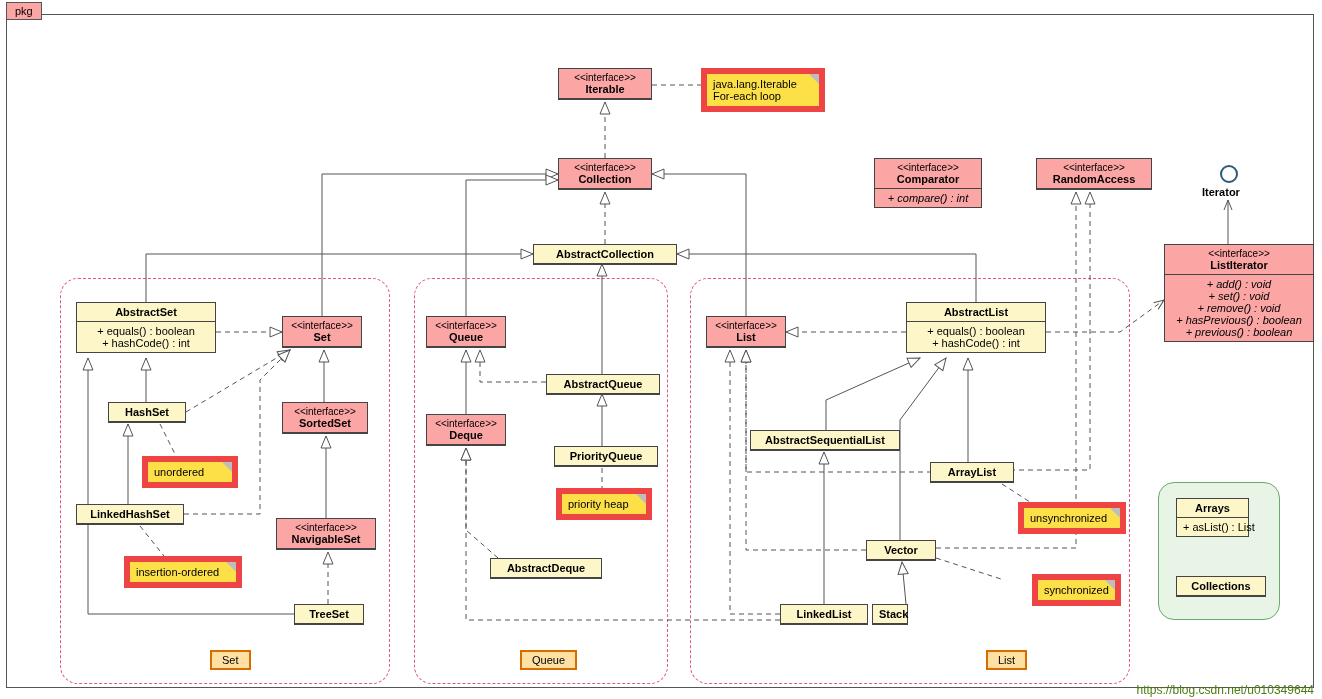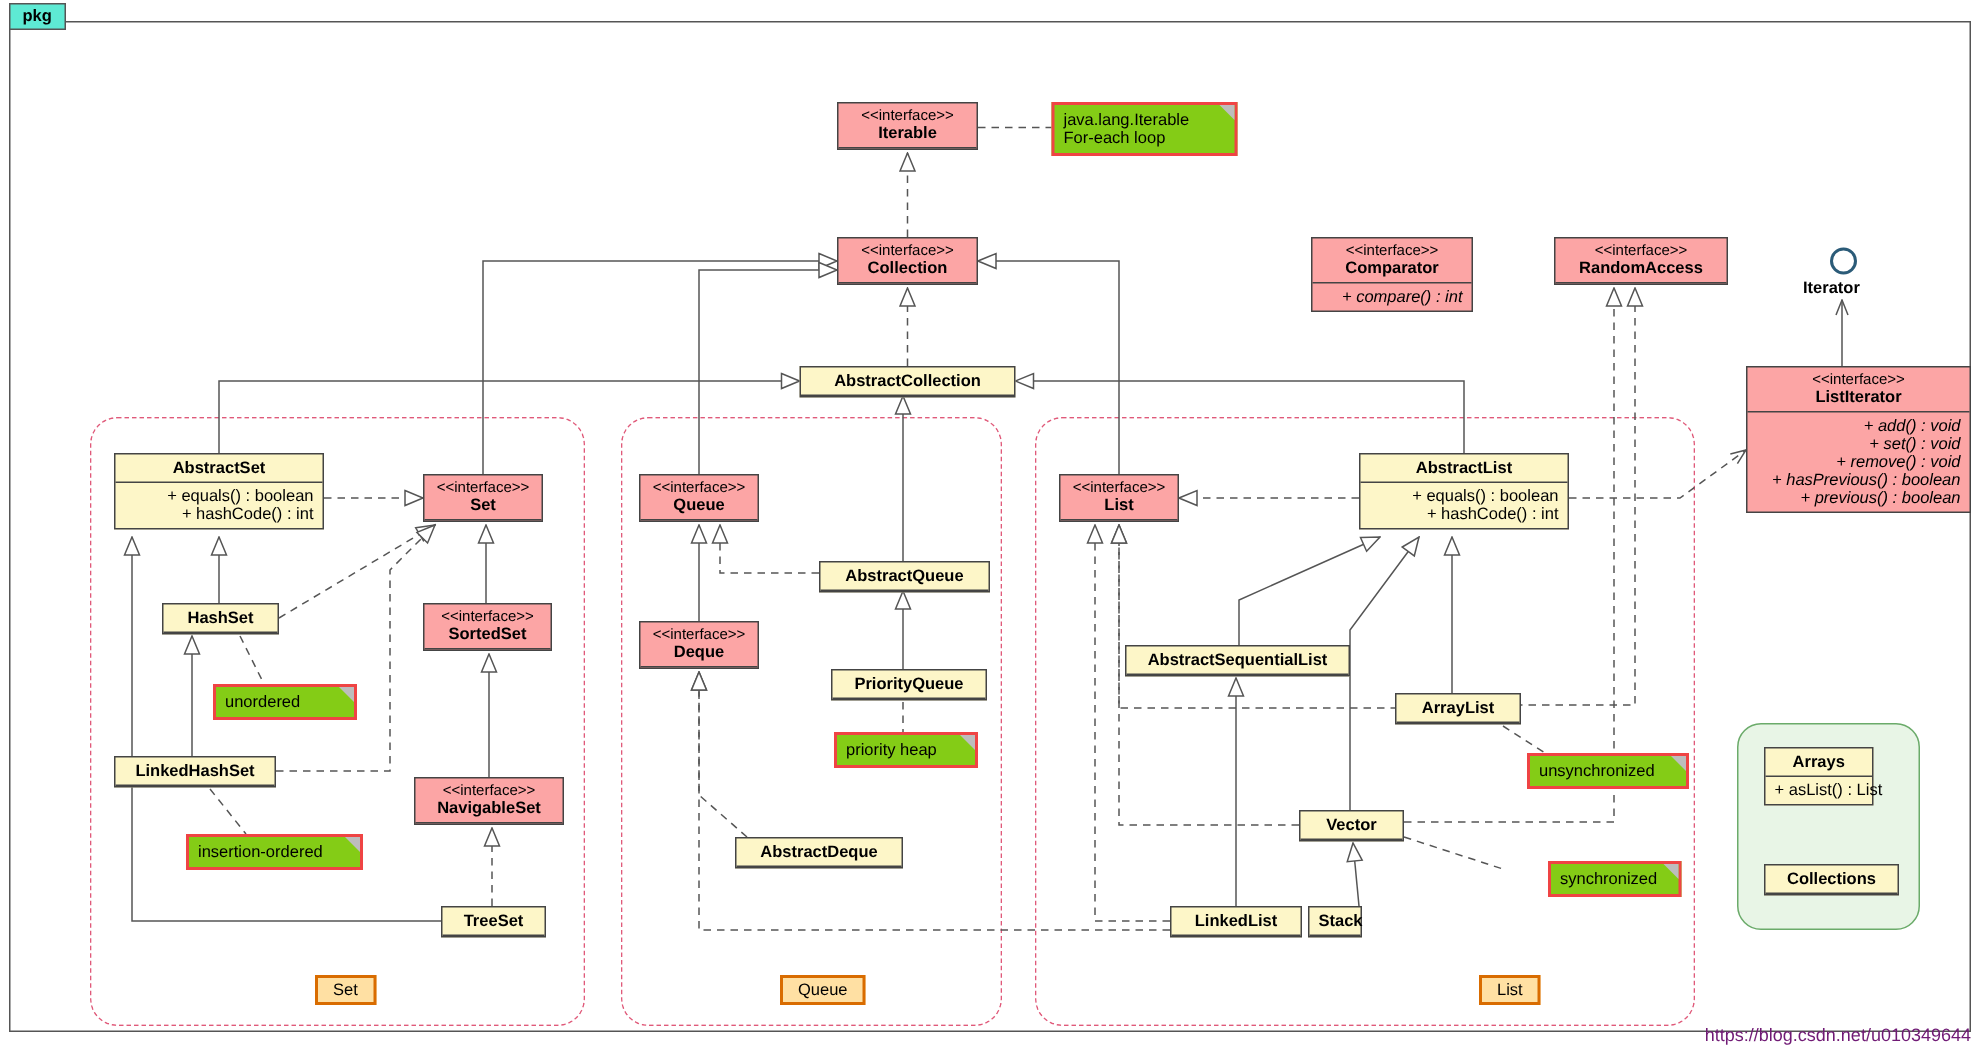--- a/index.html
+++ b/index.html
@@ -1,33 +1,33 @@
 <!DOCTYPE html>
 <html><head>
 <meta charset="utf-8">
 <style>
   html,body{margin:0;padding:0;font-family:Helvetica,Arial,sans-serif;font-size:11px;background:#fff}
   .diagram{position:relative;width:1322px;height:699px;background:#fff}
-  .pkg-tab{position:absolute;left:6px;top:2px;padding:2px 8px;border:1px solid #555;background:#5eead4;font-weight:bold;z-index:5}
+  .pkg-tab{position:absolute;left:6px;top:2px;padding:2px 8px;border:1px solid #555;background:#fca5a5;font-weight:normal;z-index:5}
   .pkg-frame{position:absolute;left:6px;top:14px;width:1308px;height:674px;border:1px solid #555;box-sizing:border-box}
   .node{position:absolute;border:1px solid #444;background:#fca5a5;text-align:center;box-sizing:border-box;z-index:3}
   .node.cls{background:#fdf6c8}
   .node .hdr{padding:3px 6px;border-bottom:1px solid #444}
   .node .st{font-size:10px}
   .node .nm{font-weight:bold}
-  .node .body{padding:3px 6px;text-align:right}
+  .node .body{padding:3px 6px;text-align:center}
   .node .body div{white-space:nowrap;}
   .node .body .it{font-style:italic}
-  .note{position:absolute;border:2px solid #ef4444;background:#84cc16;padding:4px 6px;box-sizing:border-box;z-index:3}
+  .note{position:absolute;border:6px solid #ef4444;background:#fde047;padding:4px 6px;box-sizing:border-box;z-index:3}
   .note:after{content:"";position:absolute;top:0;right:0;width:0;height:0;border-left:10px solid transparent;border-top:10px solid #bdbdbd}
   .tag{position:absolute;border:2px solid #d96c00;background:#ffe0a3;padding:2px 10px;font-size:11px;z-index:3}
   .group{position:absolute;border:1px dashed #e05a7a;border-radius:18px;box-sizing:border-box;z-index:1}
   .greenbox{position:absolute;border:1px solid #6bab6a;border-radius:16px;background:#e8f5e6;box-sizing:border-box;z-index:1}
   svg.edges{position:absolute;left:0;top:0;width:1322px;height:699px;z-index:2;pointer-events:none}
-  .watermark{position:absolute;right:8px;bottom:2px;color:#701a75;font-size:12px;z-index:6}
+  .watermark{position:absolute;right:8px;bottom:2px;color:#4d7c0f;font-size:12px;z-index:6}
   .ring{position:absolute;width:14px;height:14px;border:2px solid #2b5b78;border-radius:50%;z-index:3;background:#fff}
 </style>
 </head>
 <body>
 
 <div class="diagram">
   <div class="pkg-tab"><span>pkg</span></div>
   <div class="pkg-frame"></div>
 
   <div class="group" style="left:60px;top:278px;width:330px;height:406px"></div>

